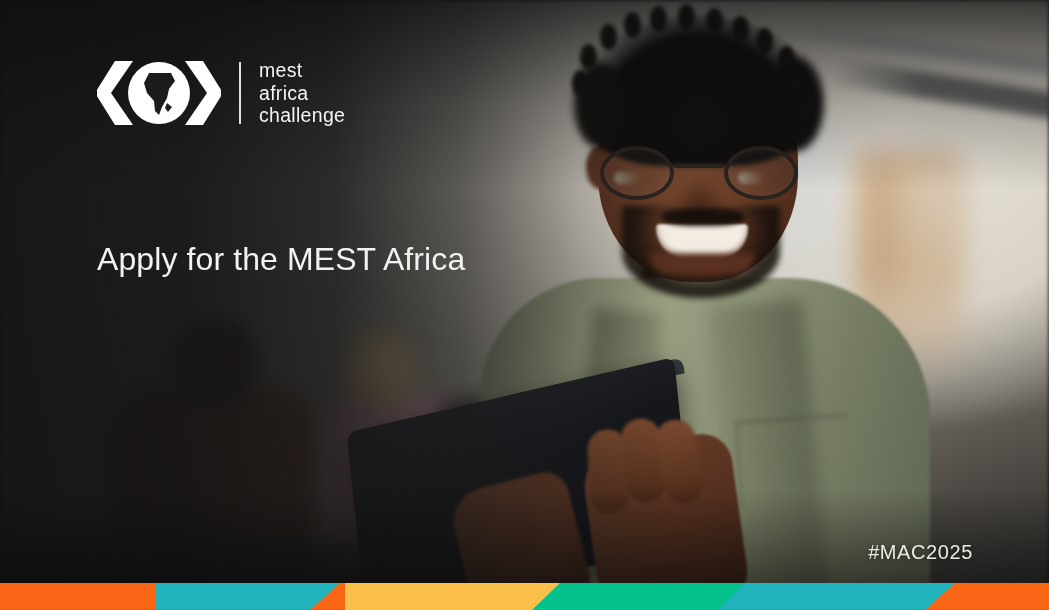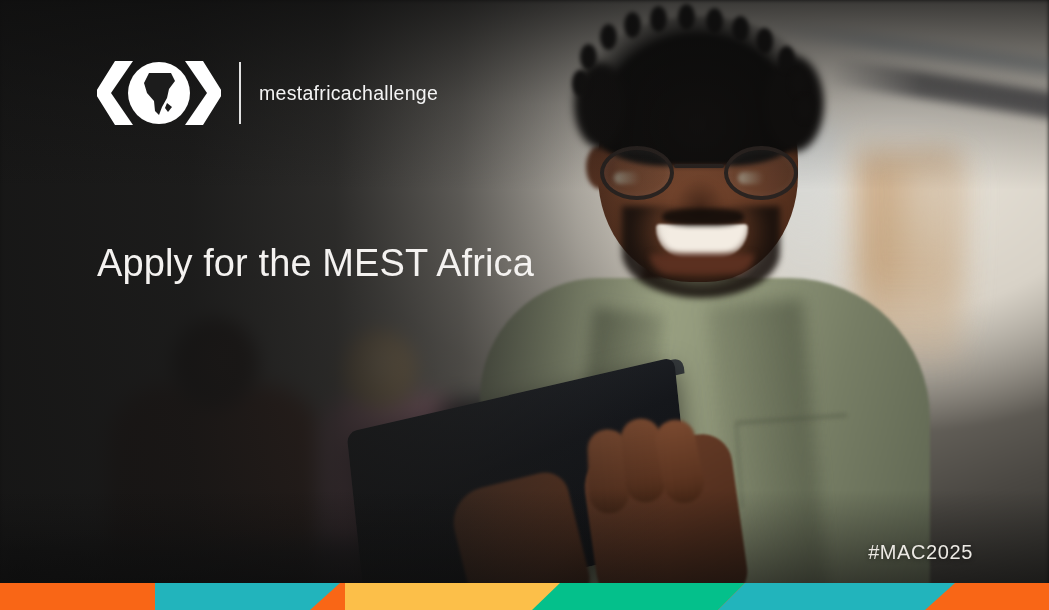--- a/index.html
+++ b/index.html
@@ -269,41 +269,41 @@
     position:absolute; left:97px; top:57px;
     display:flex; align-items:center; gap:18px;
   }
   .eye-mark { position:relative; width:124px; height:72px; }
   .eye-mark svg { display:block; width:124px; height:72px; }
   .logo-rule {
     width:2px; height:62px;
     background:#f2f2f2; opacity:.92;
   }
   .mest-words {
-    display:flex; flex-direction:row; justify-content:space-between;
+    display:flex; flex-direction:column; justify-content:space-between;
     color:#f4f4f4; line-height:1.17;
     font-size:19.5px; font-weight:400; letter-spacing:.3px;
   }
 
   
   .absa-logo { position:absolute; left:872px; top:44px; width:116px; height:116px; }
   .absa-logo svg { display:block; width:116px; height:116px; }
 
   
   .copy { position:absolute; left:97px; top:222px; width:560px; }
   .headline {
     color:#ffffff;
     font-size:40px; font-weight:700;
     letter-spacing:-0.2px; line-height:1.06;
     white-space:nowrap;
   }
   .subhead {
     margin-top:16px;
     color:#f4f2f0;
-    font-size:38px; font-weight:400;
+    font-size:32px; font-weight:400;
     line-height:1.33; letter-spacing:.1px;
   }
   .subhead span { display:block; }
 
   
   .hashtag {
     position:absolute; right:76px; bottom:46px;
     color:#ece9e4; font-size:20px; font-weight:400; letter-spacing:.6px;
     text-shadow:0 1px 5px rgba(0,0,0,.45);
   }

